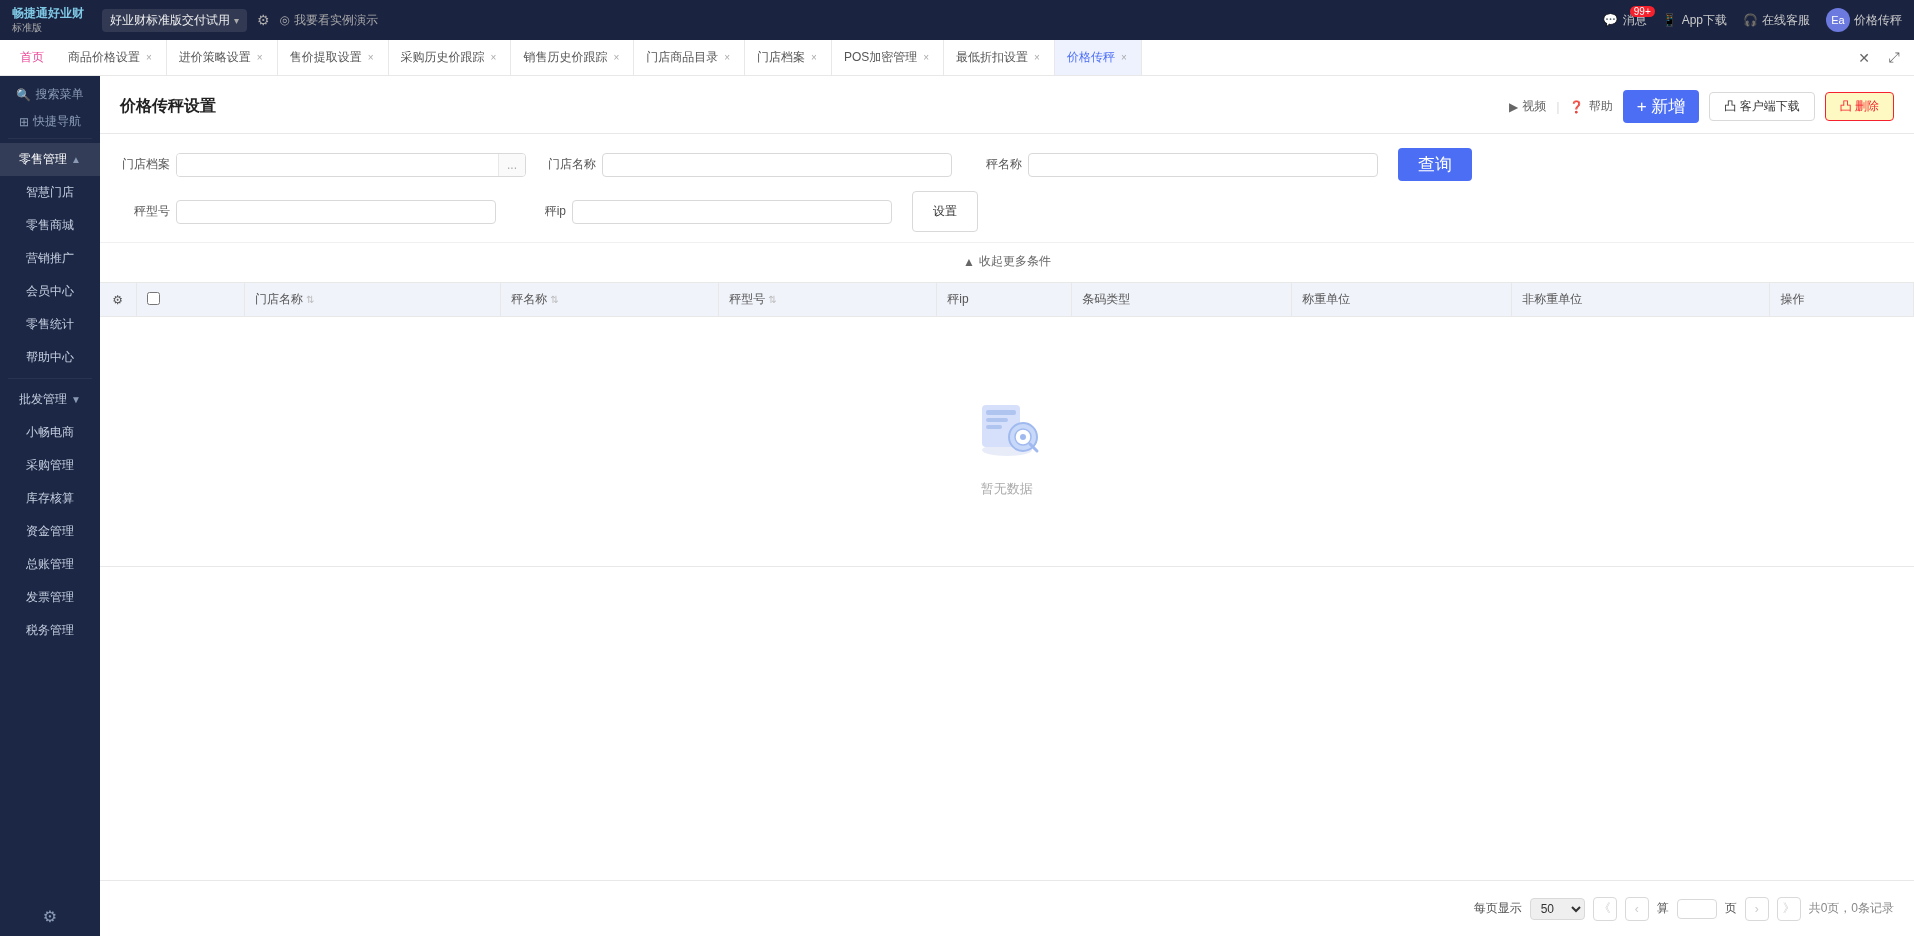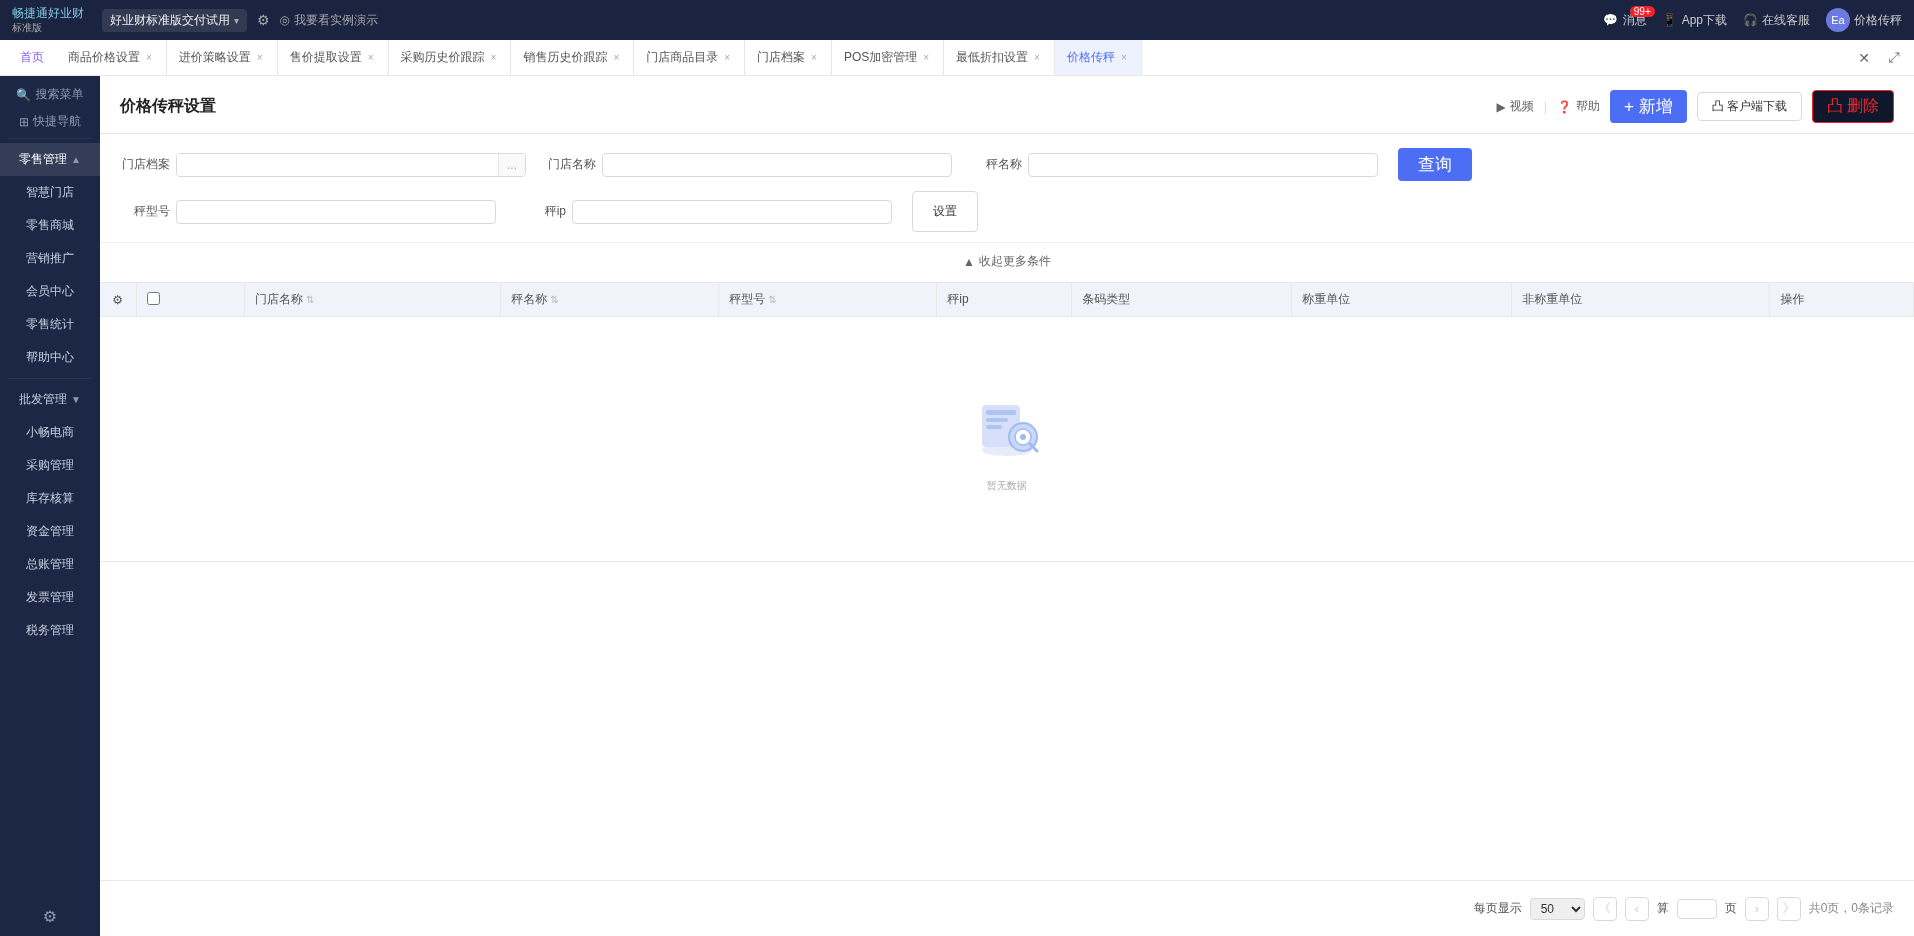--- a/index.html
+++ b/index.html
@@ -1,38 +1,38 @@
 <!DOCTYPE html>
 <html><head>
   <meta charset="utf-8">
   <style>
     * { box-sizing: border-box; margin: 0; padding: 0; }
     body { font-family: -apple-system, 'PingFang SC', 'Microsoft YaHei', sans-serif; font-size: 13px; background: #f5f6fa; color: #333; display: flex; flex-direction: column; height: 100vh; overflow: hidden; }
 
     
     .top-bar { height: 40px; background: #1a2340; display: flex; align-items: center; padding: 0 12px; gap: 10px; flex-shrink: 0; }
     .logo-area { display: flex; flex-direction: column; justify-content: center; color: #fff; font-size: 11px; line-height: 1.3; min-width: 80px; }
-    .logo-area .logo-title { font-size: 12px; font-weight: normal; color: #7ec8e3; }
+    .logo-area .logo-title { font-size: 12px; font-weight: bold; color: #7ec8e3; }
     .logo-area .logo-sub { color: #aaa; font-size: 10px; }
     .version-selector { display: flex; align-items: center; background: rgba(255,255,255,0.1); border-radius: 4px; padding: 3px 8px; color: #eee; font-size: 12px; gap: 4px; cursor: pointer; }
     .version-selector .arrow { color: #aaa; font-size: 10px; }
     .settings-icon-btn { color: #aaa; cursor: pointer; font-size: 14px; background: none; border: none; }
     .demo-link { display: flex; align-items: center; gap: 4px; color: #aaa; font-size: 12px; cursor: pointer; background: none; border: none; }
     .top-bar-right { margin-left: auto; display: flex; align-items: center; gap: 16px; }
     .top-bar-action { display: flex; align-items: center; gap: 4px; color: #ccc; font-size: 12px; cursor: pointer; position: relative; }
     .badge { background: #f5222d; color: #fff; border-radius: 8px; font-size: 10px; padding: 0 4px; min-width: 18px; text-align: center; position: absolute; top: -6px; right: -8px; }
     .avatar-circle { width: 24px; height: 24px; background: #6c7ae0; border-radius: 50%; display: flex; align-items: center; justify-content: center; color: #fff; font-size: 11px; }
     .user-name { color: #ccc; font-size: 12px; }
 
     
     .tab-bar { height: 36px; background: #fff; border-bottom: 1px solid #e8e8e8; display: flex; align-items: center; padding: 0 8px; overflow-x: auto; flex-shrink: 0; }
     .tab-bar::-webkit-scrollbar { height: 2px; }
     .tab-item { display: flex; align-items: center; padding: 0 12px; height: 36px; white-space: nowrap; cursor: pointer; font-size: 12px; color: #555; border-right: 1px solid #e8e8e8; gap: 4px; flex-shrink: 0; }
     .tab-item.active { background: #eef2ff; color: #4c6ef5; font-weight: 500; }
-    .tab-item.home { font-weight: 500; color: #8b5cf6; border: none; }
+    .tab-item.home { font-weight: 500; color: #ec4899; border: none; }
     .tab-close { color: #aaa; font-size: 10px; cursor: pointer; padding: 0 2px; }
     .tab-bar-end { margin-left: auto; display: flex; align-items: center; gap: 6px; flex-shrink: 0; }
     .tab-end-btn { width: 24px; height: 24px; display: flex; align-items: center; justify-content: center; cursor: pointer; color: #666; font-size: 14px; }
 
     
     .main-layout { display: flex; flex: 1; overflow: hidden; }
 
     
     .sidebar { width: 100px; background: #1c2745; display: flex; flex-direction: column; flex-shrink: 0; overflow-y: auto; }
     .sidebar::-webkit-scrollbar { width: 0; }
@@ -50,21 +50,21 @@
     .content-area { flex: 1; display: flex; flex-direction: column; overflow: hidden; background: #f5f6fa; }
 
     
     .page-header { padding: 14px 20px 10px; background: #fff; border-bottom: 1px solid #e8e8e8; display: flex; align-items: center; justify-content: space-between; flex-shrink: 0; }
     .page-title { font-size: 16px; font-weight: 600; color: #222; }
     .page-header-right { display: flex; align-items: center; gap: 10px; }
     .header-link { display: flex; align-items: center; gap: 4px; color: #666; font-size: 12px; cursor: pointer; }
     .header-sep { color: #ddd; }
     .btn-primary { background: #4c6ef5; color: #fff; border: none; border-radius: 4px; padding: 5px 14px; font-size: 17px; cursor: pointer; display: flex; align-items: center; gap: 4px; }
     .btn-default { background: #fff; color: #333; border: 1px solid #d9d9d9; border-radius: 4px; padding: 5px 14px; font-size: 12px; cursor: pointer; display: flex; align-items: center; gap: 4px; }
-    .btn-danger { background: #0f172a; color: #f5222d; border: 1px solid #f5222d; border-radius: 4px; padding: 5px 14px; font-size: 16px; cursor: pointer; display: flex; align-items: center; gap: 4px; font-family: Liberation Serif, serif; }
+    .btn-danger { background: #fef9c3; color: #f5222d; border: 1px solid #f5222d; border-radius: 4px; padding: 5px 14px; font-size: 12px; cursor: pointer; display: flex; align-items: center; gap: 4px; }
 
     
     .filter-area { background: #fff; padding: 14px 20px 8px; border-bottom: 1px solid #e8e8e8; flex-shrink: 0; }
     .filter-row { display: flex; align-items: center; gap: 20px; margin-bottom: 10px; flex-wrap: wrap; }
     .filter-item { display: flex; align-items: center; gap: 6px; }
     .filter-label { font-size: 12px; color: #555; white-space: nowrap; min-width: 50px; text-align: right; }
     .filter-input { border: 1px solid #d9d9d9; border-radius: 4px; padding: 4px 8px; font-size: 12px; color: #333; width: 200px; outline: none; }
     .filter-input-wide { width: 350px; }
     .filter-input-ref { display: flex; align-items: center; border: 1px solid #d9d9d9; border-radius: 4px; overflow: hidden; width: 350px; }
     .filter-input-ref input { border: none; padding: 4px 8px; font-size: 12px; flex: 1; outline: none; color: #333; }
@@ -76,21 +76,21 @@
     .data-table { width: 100%; border-collapse: collapse; font-size: 12px; }
     .data-table th { background: #f0f3fa; color: #555; padding: 8px 10px; text-align: left; border-bottom: 1px solid #e8e8e8; border-right: 1px solid #e8e8e8; white-space: nowrap; font-weight: 500; }
     .data-table th:first-child { width: 36px; text-align: center; }
     .data-table td { padding: 8px 10px; border-bottom: 1px solid #e8e8e8; color: #333; }
     .table-header-gear { width: 36px; text-align: center; color: #888; }
     .checkbox-cell { text-align: center; }
     .col-sortable { cursor: pointer; display: flex; align-items: center; gap: 3px; }
     .sort-icon { color: #bbb; font-size: 10px; }
 
     
-    .empty-state { display: flex; flex-direction: column; align-items: center; justify-content: center; padding: 60px 20px; color: #aaa; font-size: 10px; }
+    .empty-state { display: flex; flex-direction: column; align-items: center; justify-content: center; padding: 60px 20px; color: #aaa; font-size: 13px; }
     .empty-icon { margin-bottom: 12px; }
     .empty-icon svg { width: 80px; height: 80px; }
 
     
     .pagination-bar { height: 56px; background: #fff; border-top: 1px solid #e8e8e8; display: flex; align-items: center; justify-content: flex-end; padding: 0 20px; gap: 8px; flex-shrink: 0; font-size: 12px; color: #555; }
     .page-size-label { color: #555; }
     .page-size-select { border: 1px solid #d9d9d9; border-radius: 4px; padding: 2px 6px; font-size: 12px; color: #333; cursor: pointer; }
     .page-nav-btn { width: 24px; height: 24px; border: 1px solid #d9d9d9; border-radius: 4px; background: #fff; color: #555; cursor: pointer; display: flex; align-items: center; justify-content: center; font-size: 12px; }
     .page-nav-btn:disabled { color: #ccc; cursor: not-allowed; }
     .page-input { width: 40px; border: 1px solid #d9d9d9; border-radius: 4px; padding: 2px 4px; text-align: center; font-size: 12px; color: #333; }

